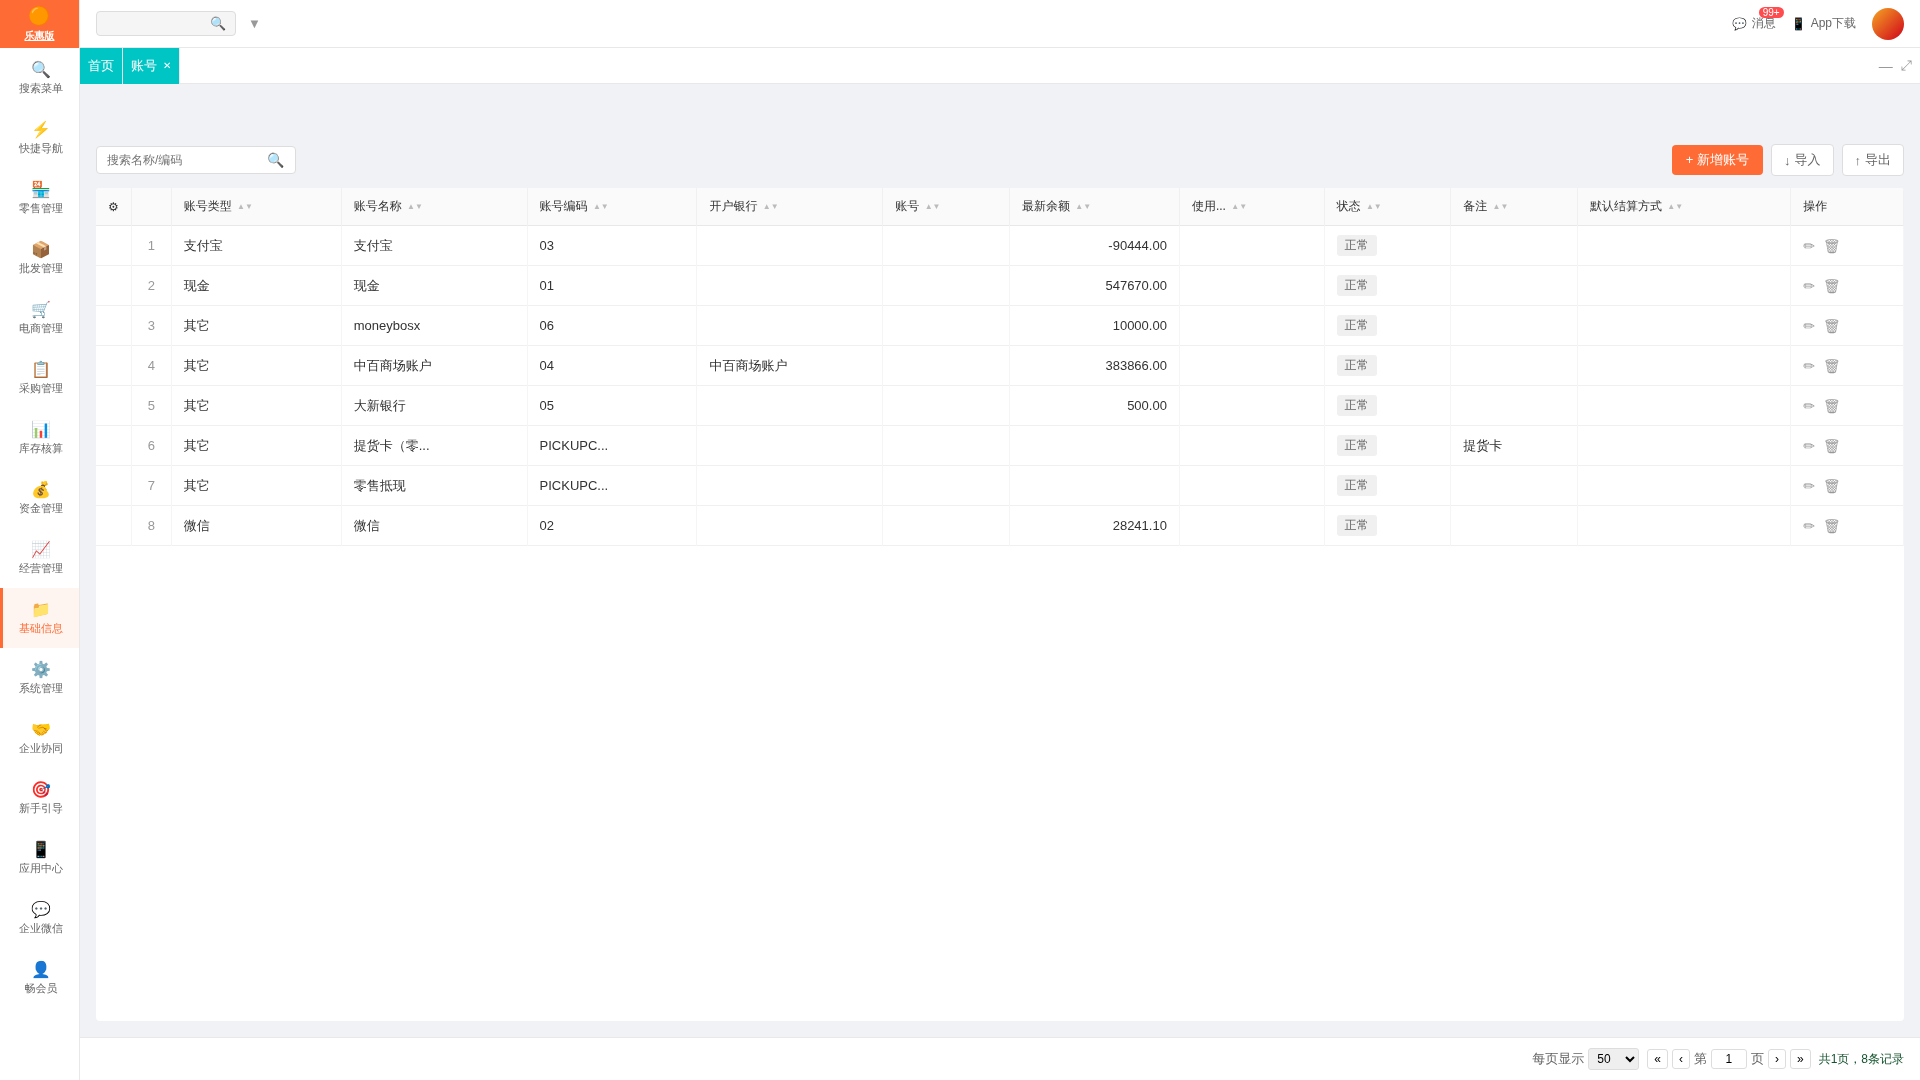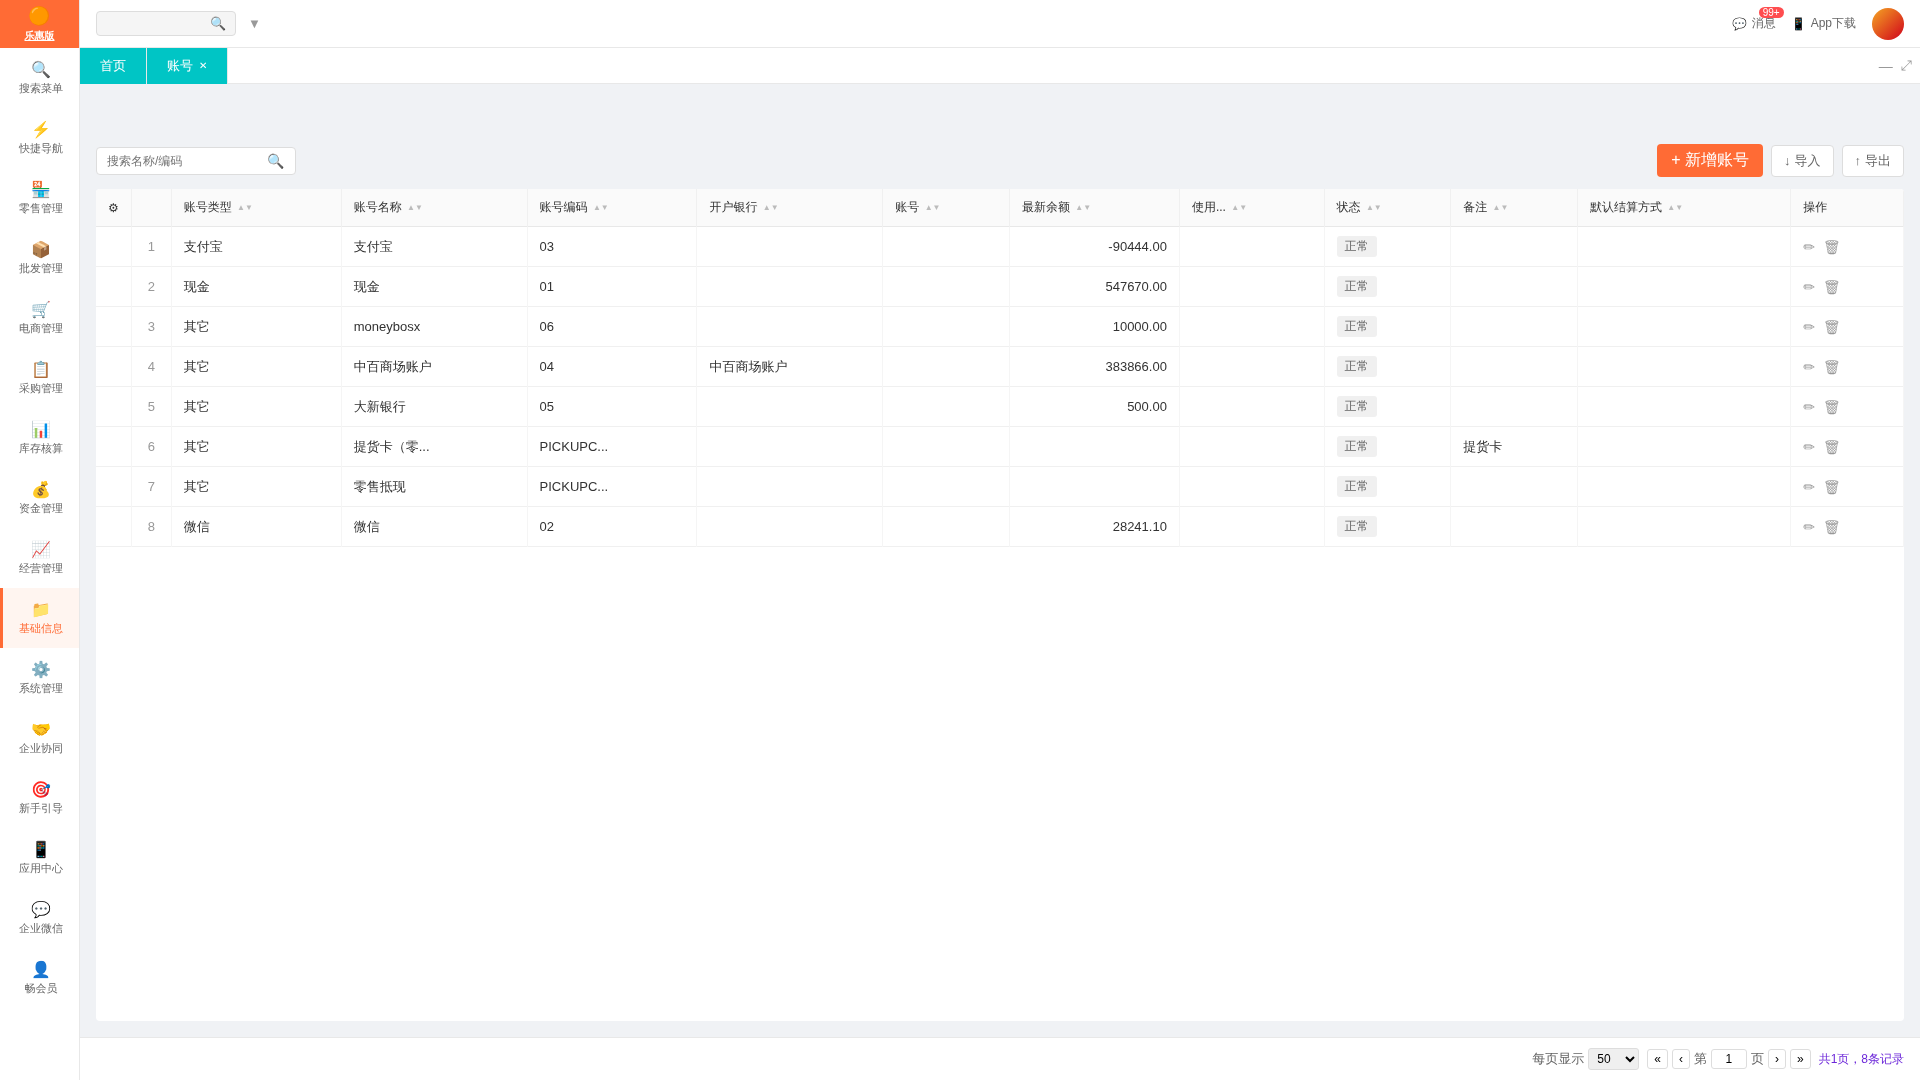--- a/index.html
+++ b/index.html
@@ -92,21 +92,21 @@
       display: flex;
       align-items: center;
       border-bottom: 1px solid #e8e8e8;
       padding: 0;
       height: 36px;
       position: relative;
     }
     .tab {
       display: flex;
       align-items: center;
-      padding: 0 20px;
+      padding: 0 8px;
       height: 36px;
       cursor: pointer;
       font-size: 13px;
       color: #666;
       border-right: 1px solid #e8e8e8;
       gap: 6px;
     }
     .tab.active {
       background: #00c5c5;
       color: #fff;
@@ -129,21 +129,21 @@
     }
     .search-input-box input { border: none; outline: none; font-size: 12px; width: 100%; }
     .search-icon { color: #999; font-size: 14px; }
     .toolbar-right { display: flex; align-items: center; gap: 8px; }
     .btn-primary {
       background: #ff6b35;
       color: #fff;
       border: none;
       border-radius: 4px;
       padding: 6px 14px;
-      font-size: 16px;
+      font-size: 13px;
       cursor: pointer;
       display: flex; align-items: flex-end; gap: 4px;
     }
     .btn-default {
       background: #fff;
       color: #666;
       border: 1px solid #ddd;
       border-radius: 4px;
       padding: 6px 12px;
       font-size: 13px;
@@ -190,21 +190,21 @@
       border-top: 1px solid #e8e8e8;
       font-size: 13px;
       color: #666;
       gap: 8px;
     }
     .page-size-select { display: flex; align-items: center; gap: 4px; justify-content: flex-end; }
     .page-size-select select { border: 1px solid #ddd; border-radius: 3px; padding: 2px 4px; font-size: 12px; }
     .page-nav { display: flex; align-items: center; gap: 4px; }
     .page-nav-btn { background: none; border: 1px solid #ddd; border-radius: 3px; padding: 2px 6px; cursor: pointer; font-size: 12px; }
     .page-input { border: 1px solid #ddd; border-radius: 3px; width: 36px; text-align: center; padding: 2px; font-size: 12px; }
-    .page-info { color: #6d28d9; font-size: 12px; }
+    .page-info { color: #14532d; font-size: 12px; }
   </style>
 </head>
 <body>
 
 <div class="sidebar">
   <div class="sidebar-logo">
     <span style="font-size:18px;">🟠</span>
     <span class="logo-text">乐惠版</span>
   </div>
   <div class="sidebar-nav">

